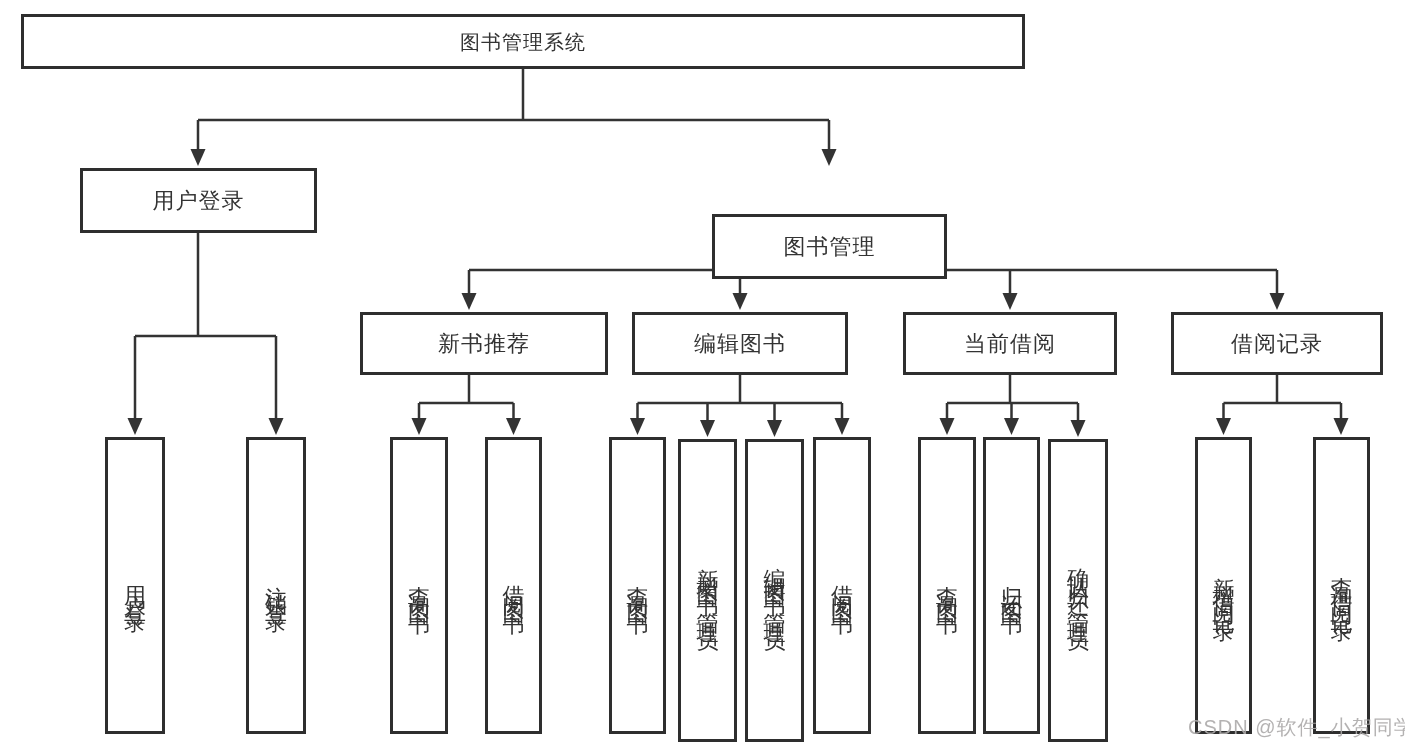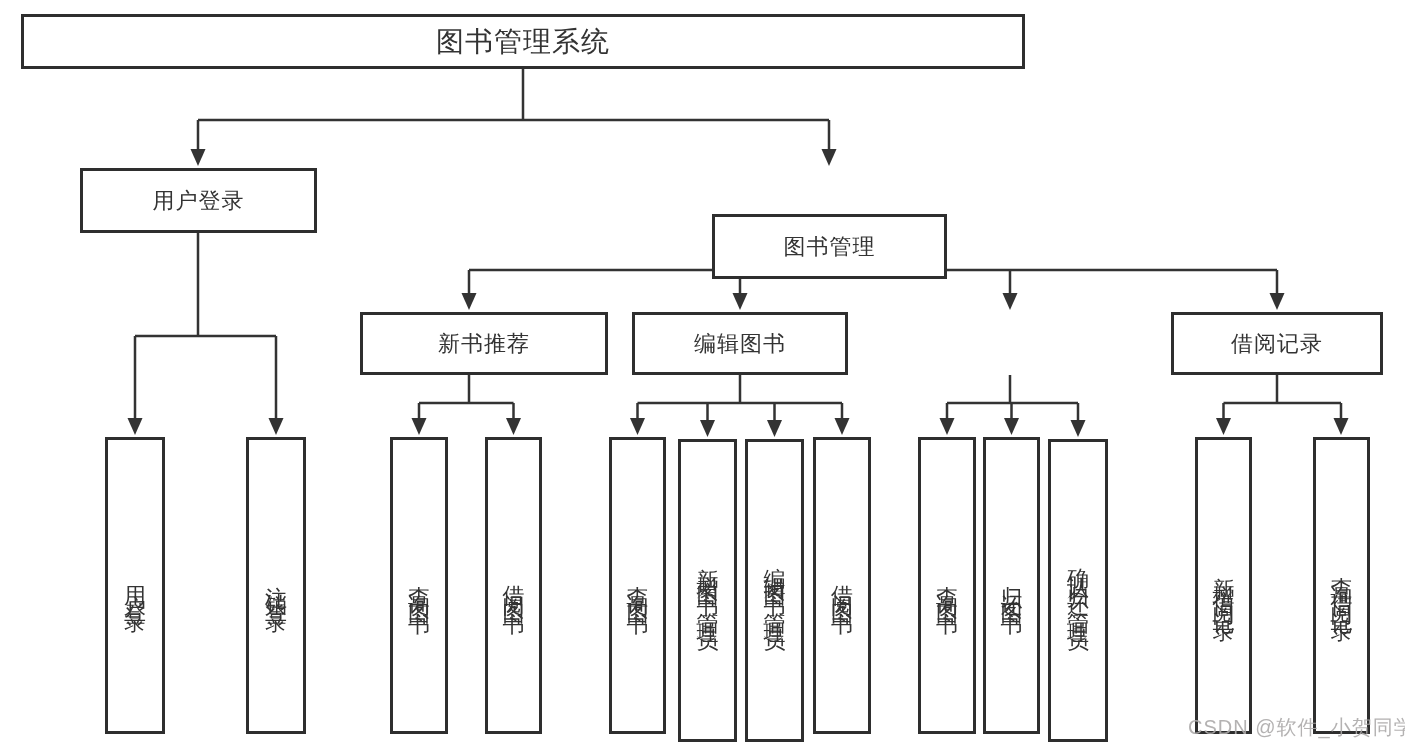--- a/index.html
+++ b/index.html
@@ -23,21 +23,21 @@
     border: 3px solid #2e2e2e;
     background: #ffffff;
     display: flex;
     align-items: center;
     justify-content: center;
     font-size: 22px;
     letter-spacing: 1px;
     line-height: 1;
     color: #333333;
   }
-  .hbox.root { font-size: 28px; }
+  .hbox.root { font-size: 20px; }
   .vbox {
     position: absolute;
     box-sizing: border-box;
     border: 3px solid #2e2e2e;
     background: #ffffff;
     display: flex;
     align-items: center;
     justify-content: center;
     line-height: 1;
   }
@@ -118,20 +118,23 @@
   <div class="hbox" style="left:712px; top:168px; width:235px; height:65px;margin-top:46px;">
     <span>图书管理</span>
   </div>
 
   <div class="hbox" style="left:360px; top:312px; width:248px; height:63px;">
     <span>新书推荐</span>
   </div>
   <div class="hbox" style="left:632px; top:312px; width:216px; height:63px;">
     <span>编辑图书</span>
   </div>
+  <div class="hbox" style="left:903px; top:312px; width:214px; height:63px;">
+    <span>当前借阅</span>
+  </div>
   <div class="hbox" style="left:1171px; top:312px; width:212px; height:63px;">
     <span>借阅记录</span>
   </div>
 
   <div class="vbox" style="left:105px; top:437px; width:60px; height:297px;">
     <span>用户登录</span>
   </div>
   <div class="vbox" style="left:246px; top:437px; width:60px; height:297px;">
     <span>注销登录</span>
   </div>

